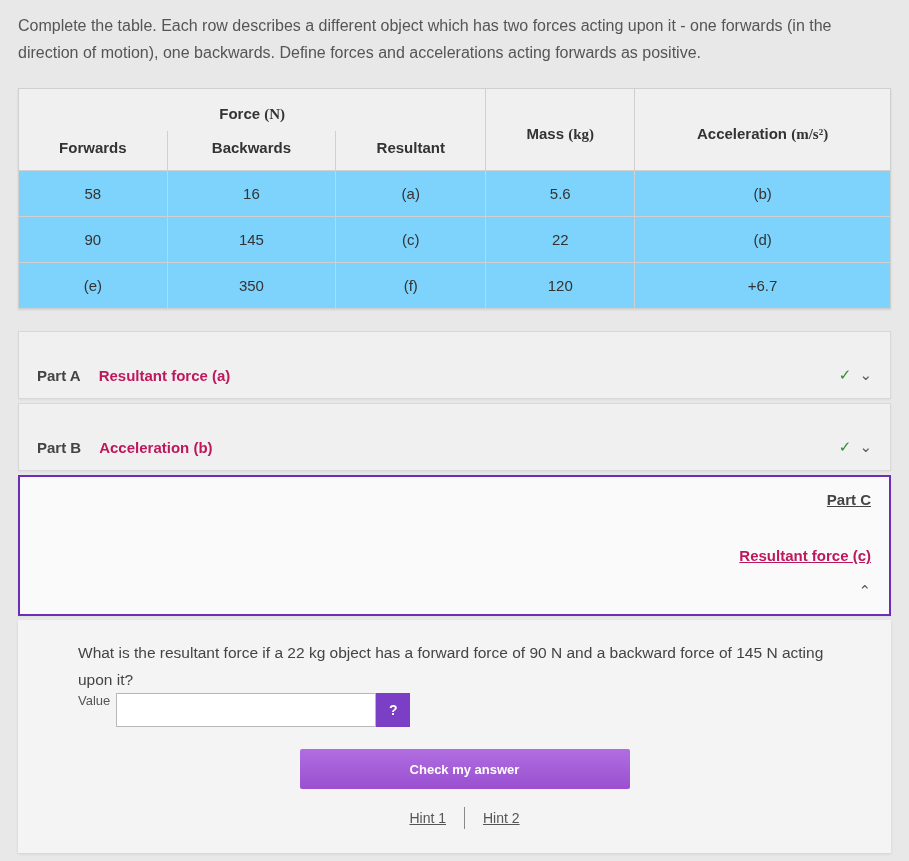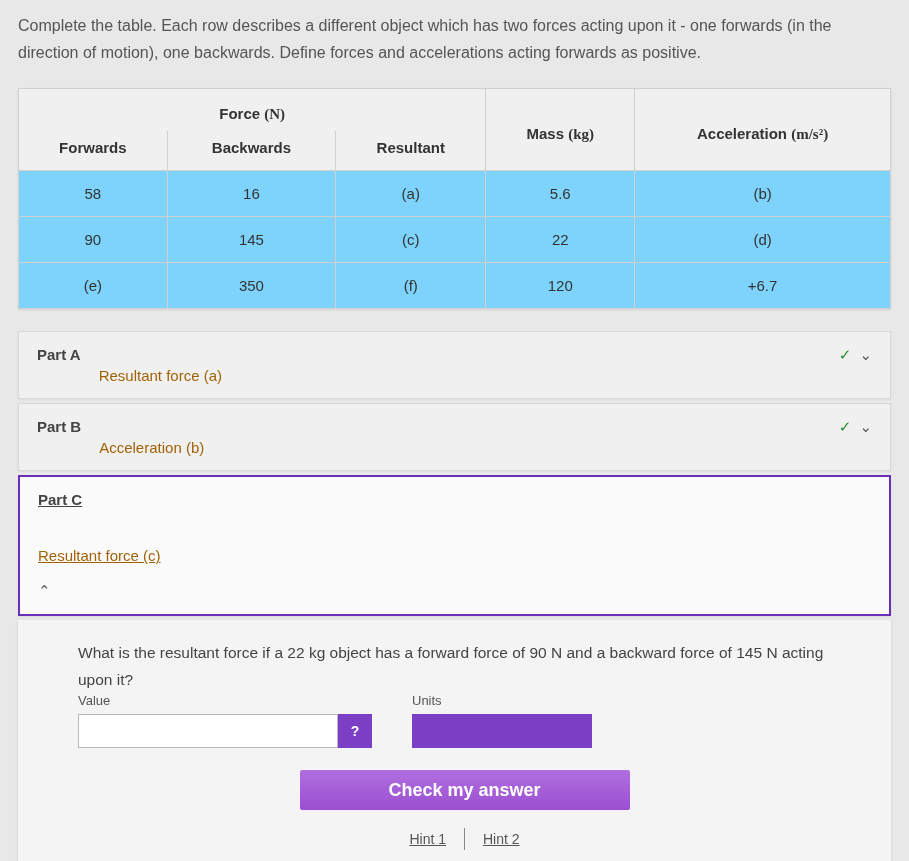--- a/index.html
+++ b/index.html
@@ -42,53 +42,53 @@
   .data-table .sub-header th {
     border-top: none;
     padding-top: 8px;
   }
   .unit { font-family: "Times New Roman", serif; }
   .part-row {
     background: #f0f0f0;
     border: 1px solid #d8d8d8;
     padding: 14px 18px;
     display: flex;
-    align-items: flex-start;
+    align-items: flex-end;
     gap: 18px;
     margin-bottom: 4px;
     box-shadow: 0 1px 2px rgba(0,0,0,0.05);
   }
   .part-row.active {
     border: 2px solid #6a2fb5;
     background: #fafafa;
     flex-direction: column;
   }
   .part-label { font-weight: 600; color: #444; }
-  .part-title { font-weight: 400; color: #a16207; flex: 1; margin-top: 21px; }
+  .part-title { font-weight: 700; color: #be185d; flex: 1; margin-top: 21px; }
   .part-row.active .part-label,
   .part-row.active .part-title { text-decoration: underline; }
   .status-icons { display: flex; gap: 8px; align-items: center; color: #555; }
   .check-icon { color: #2a8a2a; }
   .answer-area {
     background: #f4f4f4;
     padding: 20px 40px 24px 60px;
     box-shadow: 0 1px 3px rgba(0,0,0,0.1);
   }
   .question-text {
     color: #444;
     line-height: 1.7;
     font-size: 15.5px;
   }
   .inputs-row {
     display: flex;
     gap: 40px;
     align-items: flex-end;
     margin-bottom: 22px;
   }
-  .input-group { display: flex; flex-direction: column; gap: 6px; }
+  .input-group { display: flex; flex-direction: row; gap: 6px; }
   .input-label { font-size: 13px; color: #555; }
   .value-wrap { display: flex; }
   .value-input {
     width: 260px;
     height: 34px;
     border: 1px solid #b8b8b8;
     background: #fff;
     padding: 0 8px;
     font-size: 14px;
   }
@@ -111,21 +111,21 @@
   .check-btn {
     display: block;
     margin: 0 auto 18px auto;
     width: 330px;
     height: 40px;
     background: #a45fd8;
     background: linear-gradient(#b06ee0, #9a4fd0);
     color: #fff;
     border: none;
     font-weight: 600;
-    font-size: 18px;
+    font-size: 13px;
     cursor: pointer;
     border-radius: 2px;
   }
   .hints-row {
     display: flex;
     justify-content: center;
     align-items: center;
     gap: 18px;
     color: #555;
   }
@@ -219,24 +219,20 @@
   <p class="question-text">What is the resultant force if a 22 kg object has a forward force of 90 N and a backward force of 145 N acting upon it?</p>
 
   <div class="inputs-row">
     <div class="input-group">
       <span class="input-label">Value</span>
       <div class="value-wrap">
         <input class="value-input" type="text" style="">
         <button class="help-btn">?</button>
       </div>
     </div>
-    <div class="input-group">
-      <span class="input-label">Units</span>
-      <button class="units-box"></button>
-    </div>
   </div>
 
   <button class="check-btn">Check my answer</button>
 
   <div class="hints-row">
     <span class="hint-link">Hint 1</span>
     <span class="hint-divider"></span>
     <span class="hint-link">Hint 2</span>
   </div>
 </div>

